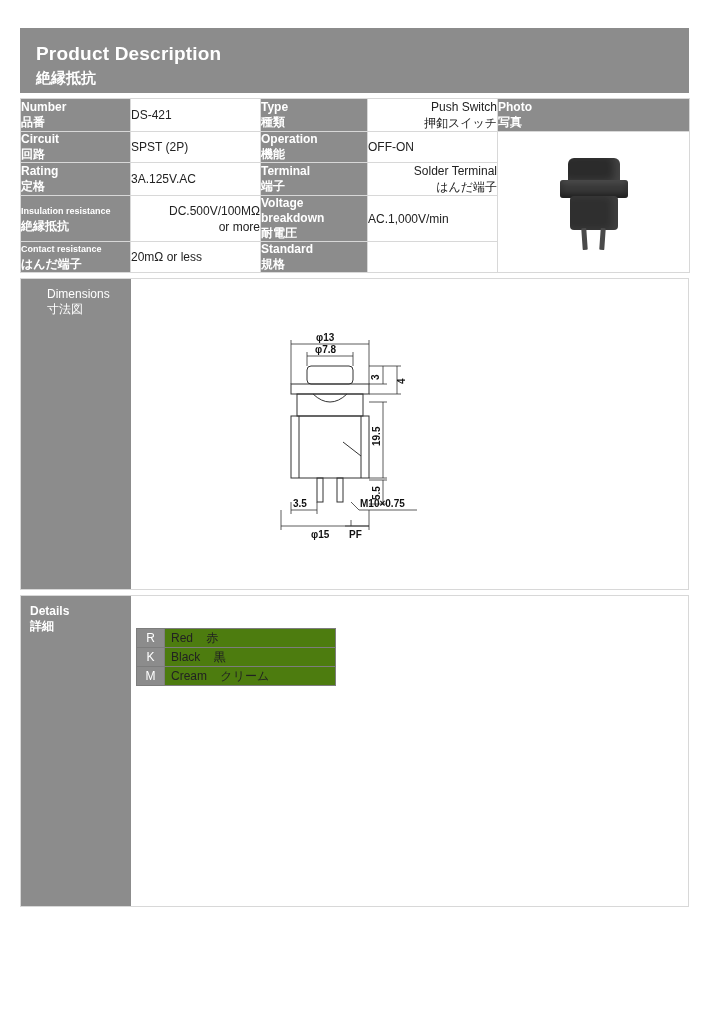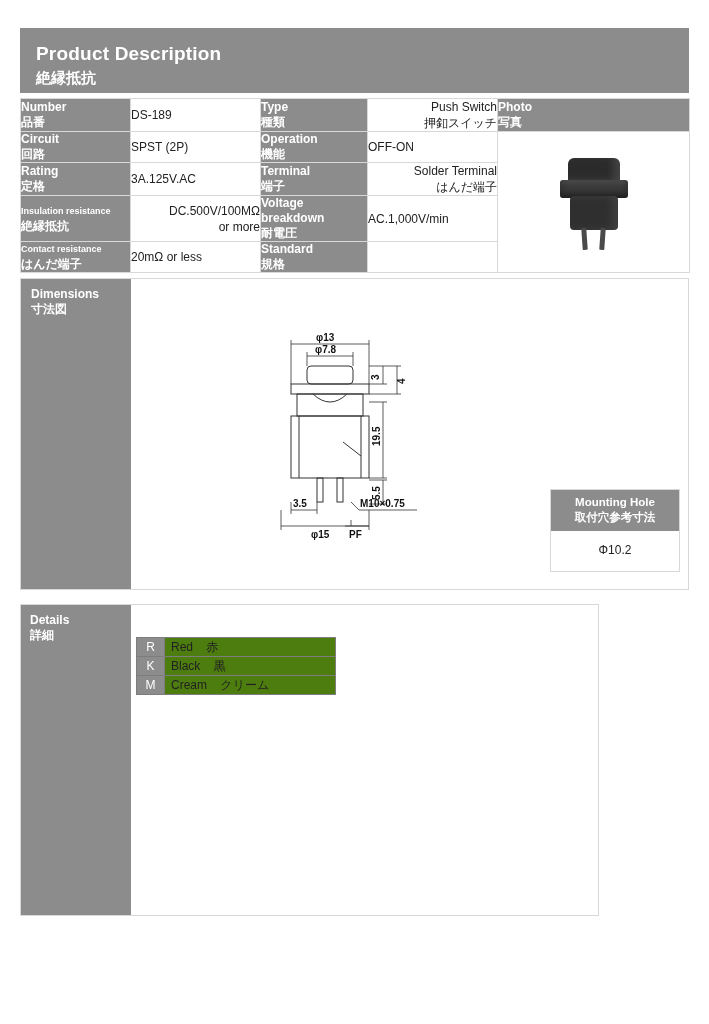--- a/index.html
+++ b/index.html
@@ -127,23 +127,23 @@
     display: flex;
     border: 1px solid #d8d8d8;
     box-sizing: border-box;
     width: 669px;
     height: 312px;
   }
   .dim-label {
     width: 110px;
     background: #8c8c8c;
     color: #fff;
-    font-weight: bold;
+    font-weight: normal;
     font-size: 12px;
-    padding: 8px 10px;
+    padding: 8px 26px;
     box-sizing: border-box;
     line-height: 15px;
     flex: 0 0 110px;
   }
   .dim-body {
     position: relative;
     flex: 1;
     background: #fff;
   }
   .mount-box {
@@ -173,25 +173,25 @@
     position: absolute;
     left: 98px;
     top: 35px;
     width: 280px;
     height: 240px;
   }
   .drawing svg { display: block; }
 
   
   .det-wrap {
-    margin-top: 14px;
+    margin-top: 5px;
     display: flex;
     border: 1px solid #d8d8d8;
     box-sizing: border-box;
-    width: 579px;
+    width: 669px;
     height: 312px;
   }
   .det-label {
     width: 110px;
     background: #8c8c8c;
     color: #fff;
     font-weight: bold;
     font-size: 12px;
     padding: 8px 9px;
     box-sizing: border-box;
@@ -250,21 +250,21 @@
       <col style="width:130px">
       <col style="width:192px">
     </colgroup>
     <tbody>
 
       <tr>
         <td class="lbl">
           <span class="en">Number</span>
           <span class="jp">品番</span>
         </td>
-        <td class="val">DS-189</td>
+        <td class="val">DS-421</td>
         <td class="lbl">
           <span class="en">Type</span>
           <span class="jp">種類</span>
         </td>
         <td class="val">
           <span class="v2">Push Switch</span>
           <span class="v2">押釦スイッチ</span>
         </td>
         <td class="lbl">
           <span class="en">Photo</span>
@@ -415,27 +415,20 @@
             <text x="151" y="132" font-weight="bold" transform="rotate(-90 151 132)">19.5</text>
             <text x="151" y="186" font-weight="bold" transform="rotate(-90 151 186)">5.5</text>
             <text x="64" y="193" font-weight="bold">3.5</text>
             <text x="82" y="224" font-weight="bold">φ15</text>
             <text x="131" y="193" font-weight="bold">M10×0.75</text>
             <text x="120" y="224" font-weight="bold">PF</text>
           </g>
         </svg>
       </div>
 
-      <div class="mount-box">
-        <div class="mount-head">
-          <span style="display:block">Mounting Hole</span>
-          <span style="display:block">取付穴参考寸法</span>
-        </div>
-        <div class="mount-val">Φ10.2</div>
-      </div>
 
     </div>
   </div>
 
   <div class="det-wrap">
     <div class="det-label">
       <span style="display:block">Details</span>
       <span style="display:block">詳細</span>
     </div>
     <div class="det-body">

